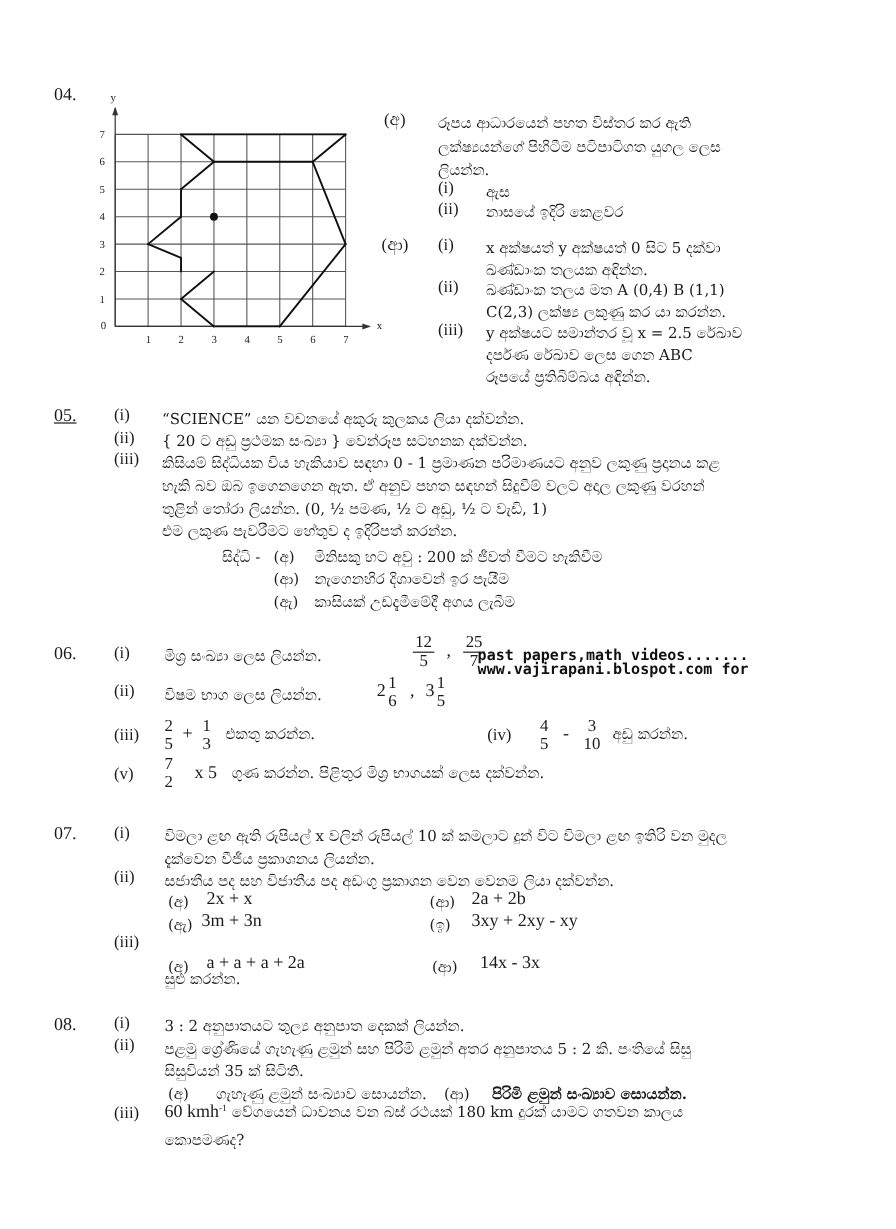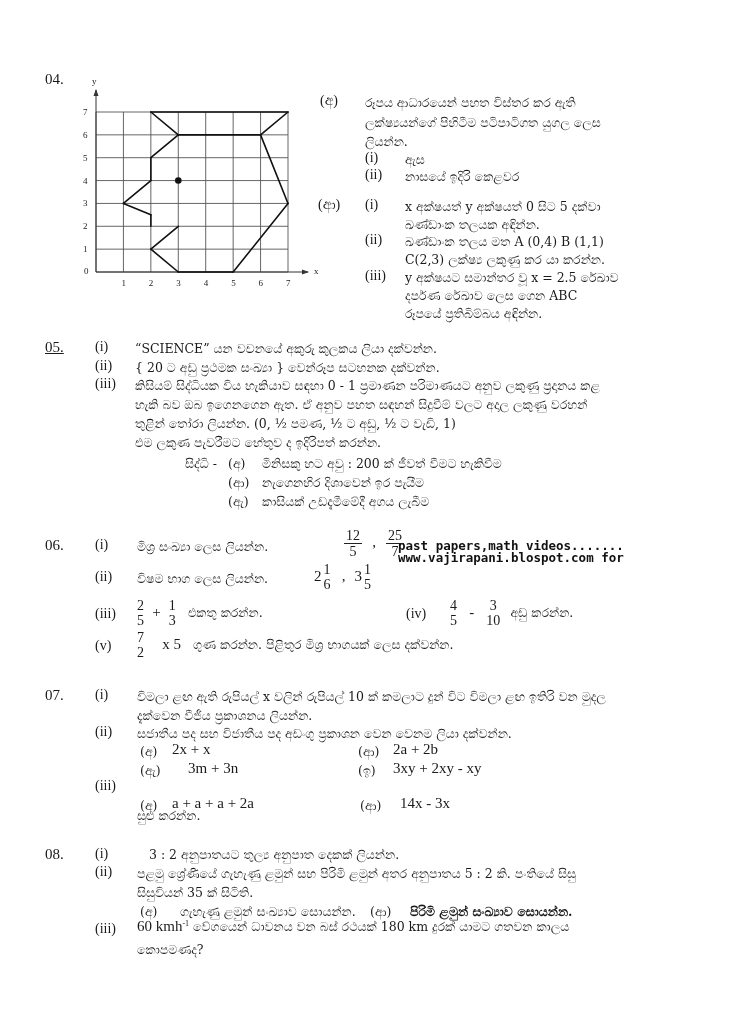--- a/index.html
+++ b/index.html
@@ -170,34 +170,34 @@
 <div class="abs txt" style="left:137px;top:688px;">විමලා ළඟ ඇති රුපියල් x වලින් රුපියල් 10 ක් කමලාට දුන් විට විමලා ළඟ ඉතිරි වන මුදල</div>
 <div class="abs txt" style="left:137px;top:707px;">දැක්වෙන වීජීය ප්‍රකාශනය ලියන්න.</div>
 <div class="abs roman" style="left:95px;top:724px;">(ii)</div>
 <div class="abs txt" style="left:137px;top:725px;">සජාතීය පද සහ විජාතීය පද අඩංගු ප්‍රකාශන වෙන වෙනම ලියා දක්වන්න.</div>
 
 <div class="abs txt" style="left:140px;top:743px;">(අ)</div>
 <div class="abs eq" style="left:172px;top:741px;">2x  +  x</div>
 <div class="abs txt" style="left:358px;top:743px;">(ආ)</div>
 <div class="abs eq" style="left:393px;top:741px;">2a  +  2b</div>
 <div class="abs txt" style="left:140px;top:762px;">(ඇ)</div>
-<div class="abs eq" style="left:188px;top:760px;text-align:center;">3m  +  3n</div>
+<div class="abs eq" style="left:168px;top:760px;text-align:center;">3m  +  3n</div>
 <div class="abs txt" style="left:358px;top:762px;">(ඉ)</div>
 <div class="abs eq" style="left:393px;top:760px;">3xy  +  2xy  -  xy</div>
 
 <div class="abs roman" style="left:95px;top:778px;">(iii)</div>
 <div class="abs txt" style="left:137px;top:779px;margin-top:28px;">සුළු කරන්න.</div>
 <div class="abs txt" style="left:140px;top:797px;">(අ)</div>
 <div class="abs eq" style="left:172px;top:795px;">a + a + a + 2a</div>
 <div class="abs txt" style="left:360px;top:797px;">(ආ)</div>
 <div class="abs eq" style="left:400px;top:795px;">14x  -  3x</div>
 
 <div class="abs qnum" style="left:45px;top:846px;">08.</div>
 <div class="abs roman" style="left:95px;top:846px;">(i)</div>
-<div class="abs txt" style="left:137px;top:846px;margin-left:12px;">3 : 2 අනුපාතයට තුල්‍ය අනුපාත දෙකක් ලියන්න.</div>
+<div class="abs txt" style="left:137px;top:846px;">3 : 2 අනුපාතයට තුල්‍ය අනුපාත දෙකක් ලියන්න.</div>
 <div class="abs roman" style="left:95px;top:864px;">(ii)</div>
 <div class="abs txt" style="left:137px;top:865px;">පළමු ශ්‍රේණියේ ගැහැණු ළමුන් සහ පිරිමි ළමුන් අතර අනුපාතය 5 : 2 කි. පංතියේ සිසු</div>
 <div class="abs txt" style="left:137px;top:884px;">සිසුවියන් 35 ක් සිටිති.</div>
 <div class="abs txt" style="left:140px;top:903px;">(අ)</div>
 <div class="abs txt" style="left:180px;top:903px;">ගැහැණු ළමුන් සංඛ්‍යාව සොයන්න.</div>
 <div class="abs txt" style="left:370px;top:903px;">(ආ)</div>
 <div class="abs txt" style="left:410px;top:903px;font-weight:bold;">පිරිමි ළමුන් සංඛ්‍යාව සොයන්න.</div>
 <div class="abs roman" style="left:95px;top:921px;">(iii)</div>
 <div class="abs" style="left:137px;top:918px;">
   <span class="eq">60 kmh</span><sup style="font-size:8px;font-family:'Liberation Serif',serif;">-1</sup><span class="txt"> වේගයෙන් ධාවනය වන බස් රථයක් 180 km දුරක් යාමට ගතවන කාලය</span>

